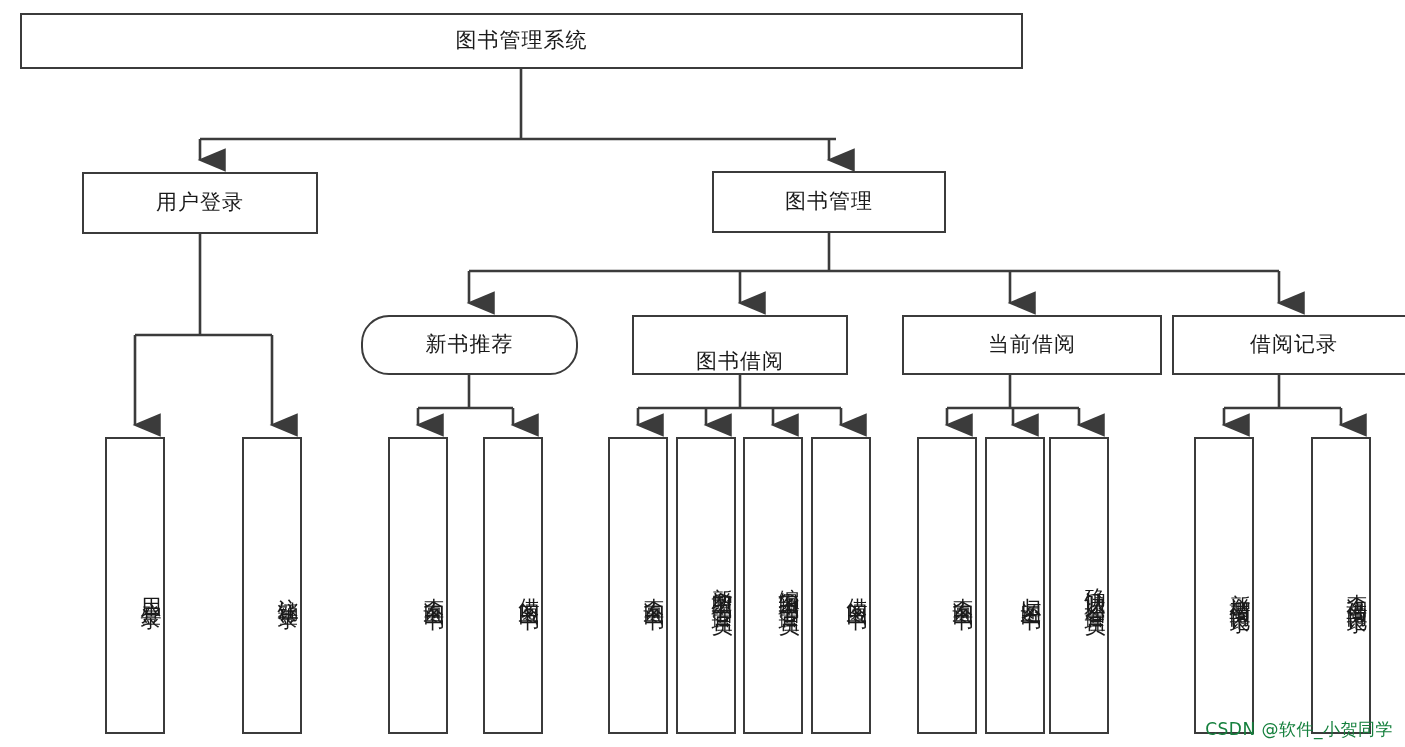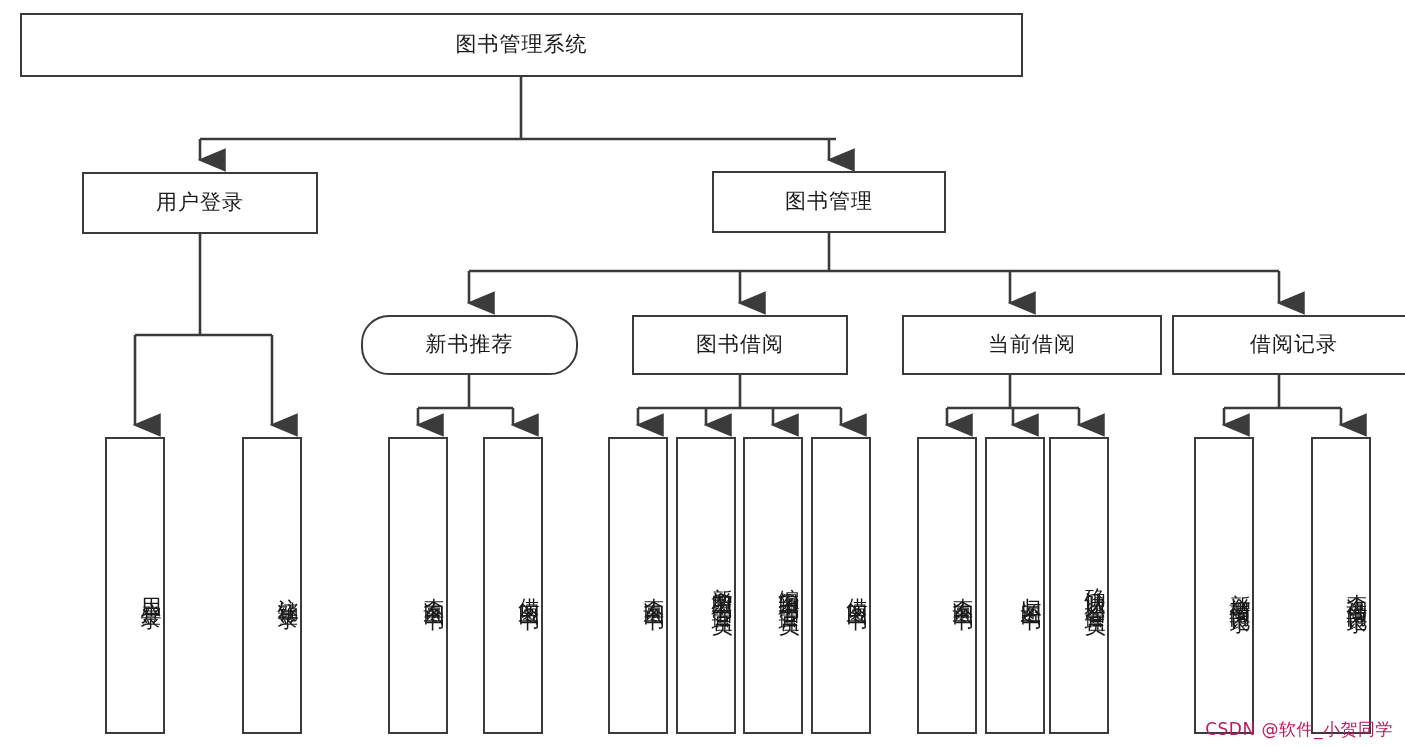--- a/index.html
+++ b/index.html
@@ -54,21 +54,21 @@
     top: 0;
     width: 1405px;
     height: 747px;
     pointer-events: none;
   }
   .watermark {
     position: absolute;
     right: 12px;
     bottom: 6px;
     font-size: 17px;
-    color: #be185d;
+    color: #15803d;
     white-space: nowrap;
     letter-spacing: 0.5px;
     margin-left: 28px;
   }
 </style>
 </head>
 <body>
 
 <div id="canvas">
 
@@ -115,35 +115,35 @@
       <path d="M1013,408 L1013,425" marker-end="url(#arrow)"></path>
       <path d="M1079,408 L1079,425" marker-end="url(#arrow)"></path>
 
       <path d="M1279,375 L1279,408"></path>
       <path d="M1224,408 L1341,408"></path>
       <path d="M1224,408 L1224,425" marker-end="url(#arrow)"></path>
       <path d="M1341,408 L1341,425" marker-end="url(#arrow)"></path>
     </g>
   </svg>
 
-  <div class="node node-h" style="left:20px; top:13px; width:1003px; height:64px;">
+  <div class="node node-h" style="left:20px; top:13px; width:1003px; height:56px;">
     <span>图书管理系统</span>
   </div>
 
   <div class="node node-h" style="left:82px; top:172px; width:236px; height:62px;">
     <span>用户登录</span>
   </div>
   <div class="node node-h" style="left:712px; top:171px; width:234px; height:62px;">
     <span>图书管理</span>
   </div>
 
   <div class="node node-h" style="left:361px; top:315px; width:217px; height:60px;border-radius:28px;">
     <span>新书推荐</span>
   </div>
-  <div class="node node-h" style="left:632px; top:315px; width:216px; height:60px;">
+  <div class="node node-h" style="left:632px; top:315px; width:216px; height:60px;align-items:flex-end;">
     <span>图书借阅</span>
   </div>
   <div class="node node-h" style="left:902px; top:315px; width:260px; height:60px;">
     <span>当前借阅</span>
   </div>
   <div class="node node-h" style="left:1172px; top:315px; width:244px; height:60px;">
     <span>借阅记录</span>
   </div>
 
   <div class="node node-v" style="left:105px; top:437px; width:60px; height:297px;">

